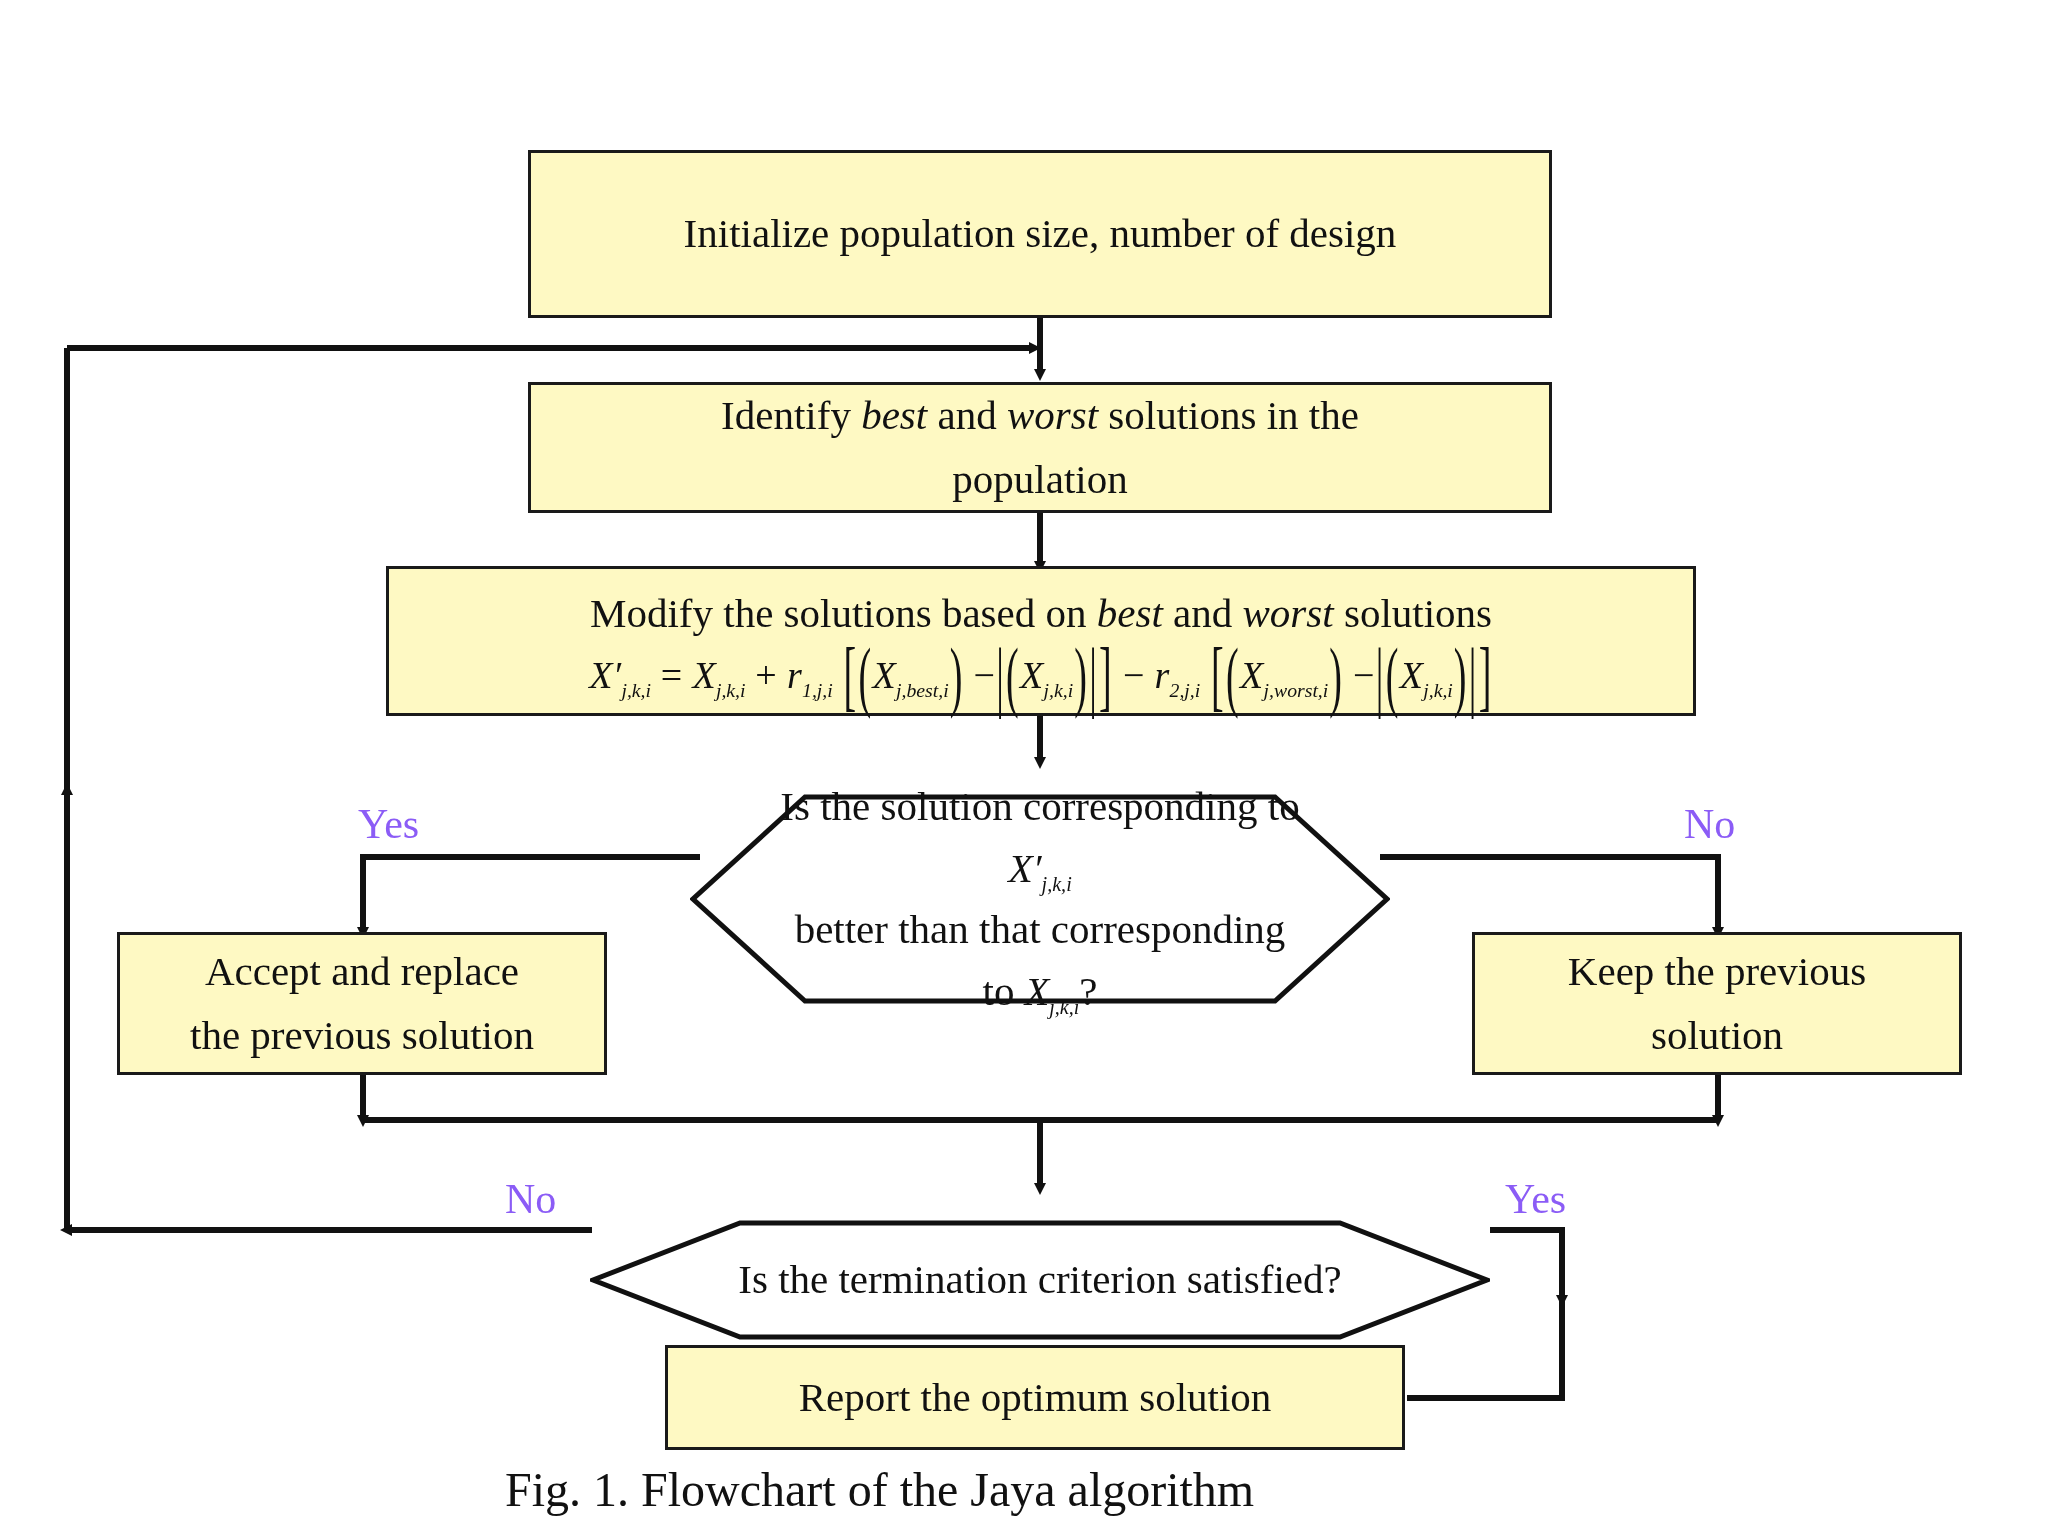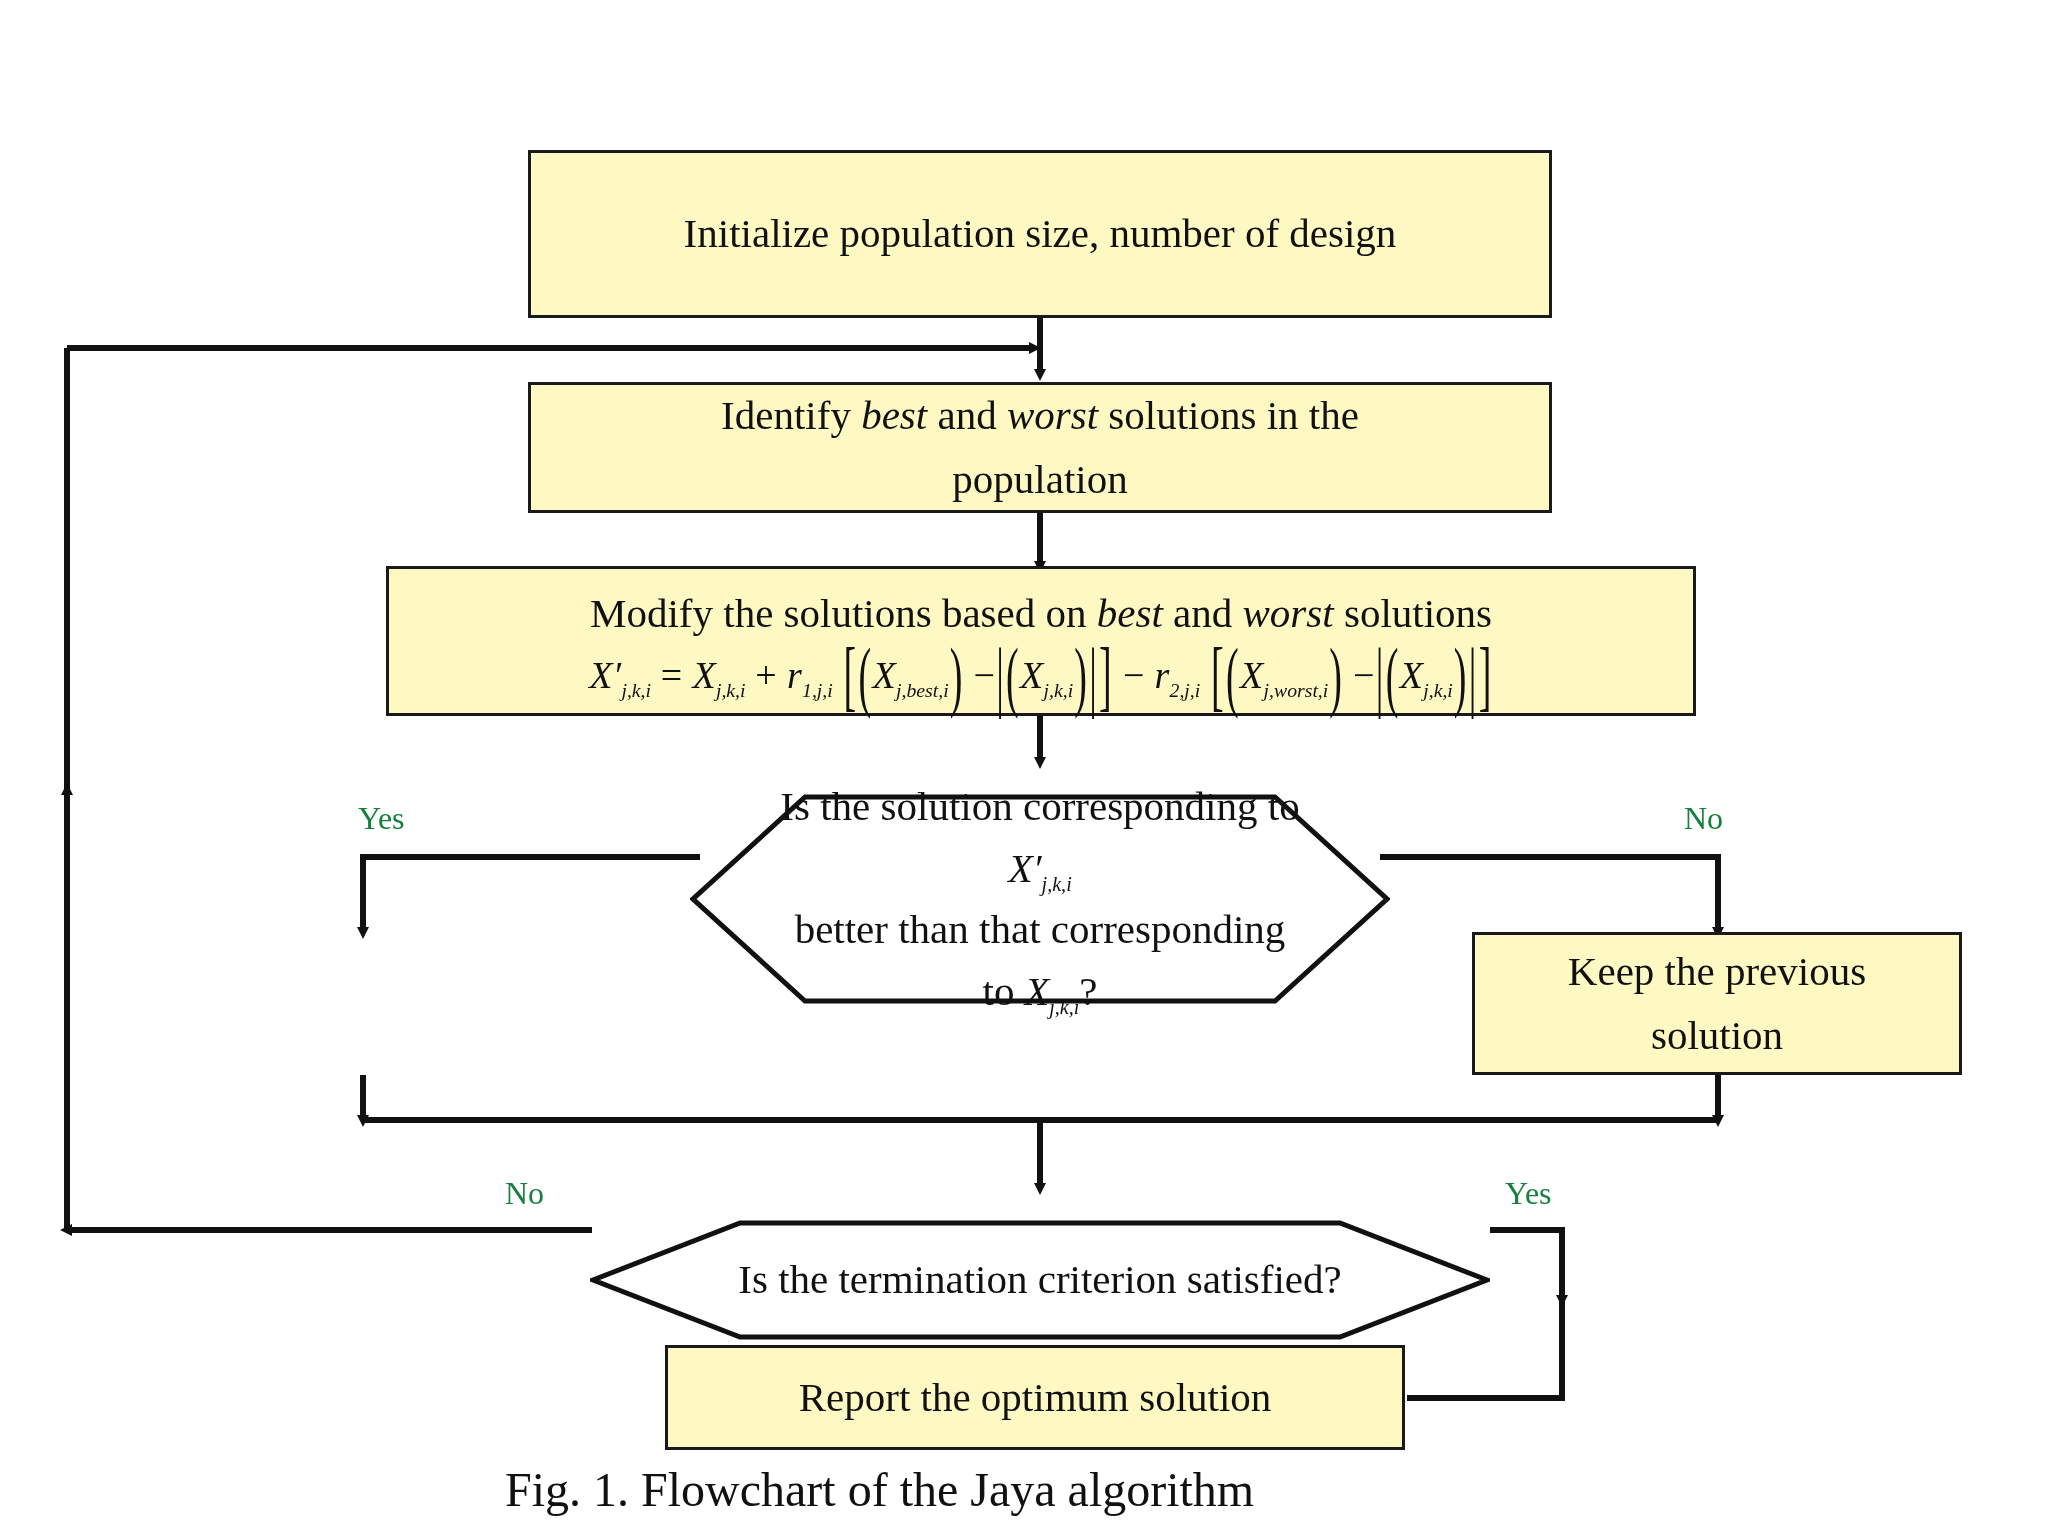--- a/index.html
+++ b/index.html
@@ -57,22 +57,22 @@
     position: relative;
     z-index: 2;
     font-size: 41px;
     line-height: 1.5;
     padding: 0 90px;
     width: 100%;
     box-sizing: border-box;
   }
   .branch-label {
     position: absolute;
-    font-size: 32px;
-    color: #15803d;
+    font-size: 42px;
+    color: #8b5cf6;
     white-space: nowrap;
   }
   .caption {
     position: absolute;
     font-size: 48px;
     white-space: nowrap;
     color: #111111;
   }
   .caption b { font-weight: normal; }
   .it { font-style: italic; }
@@ -190,20 +190,26 @@
     </svg>
     <div class="hextext">
       <span class="title-line"><span>Is the solution corresponding to </span><span class="inlinevar"><i>X</i>′<span class="sub">j,k,i</span></span></span>
       <span class="title-line"><span>better than that corresponding to </span><span class="inlinevar"><i>X</i><span class="sub">j,k,i</span></span><span>?</span></span>
     </div>
   </div>
 
   <div class="branch-label" style="left:358px; top:800px;">Yes</div>
   <div class="branch-label" style="left:1684px; top:800px;">No</div>
 
+  <div class="node pbox" style="left:117px; top:932px; width:490px; height:143px;">
+    <div class="inner">
+      <span class="title-line">Accept and replace</span>
+      <span class="title-line">the previous solution</span>
+    </div>
+  </div>
 
   <div class="node pbox" style="left:1472px; top:932px; width:490px; height:143px;">
     <div class="inner">
       <span class="title-line">Keep the previous</span>
       <span class="title-line">solution</span>
     </div>
   </div>
 
   <div class="node hex" style="left:590px; top:1188px; width:900px; height:120px;justify-content:flex-end;">
     <svg class="hexshape" viewBox="0 0 900 122" preserveAspectRatio="none">

